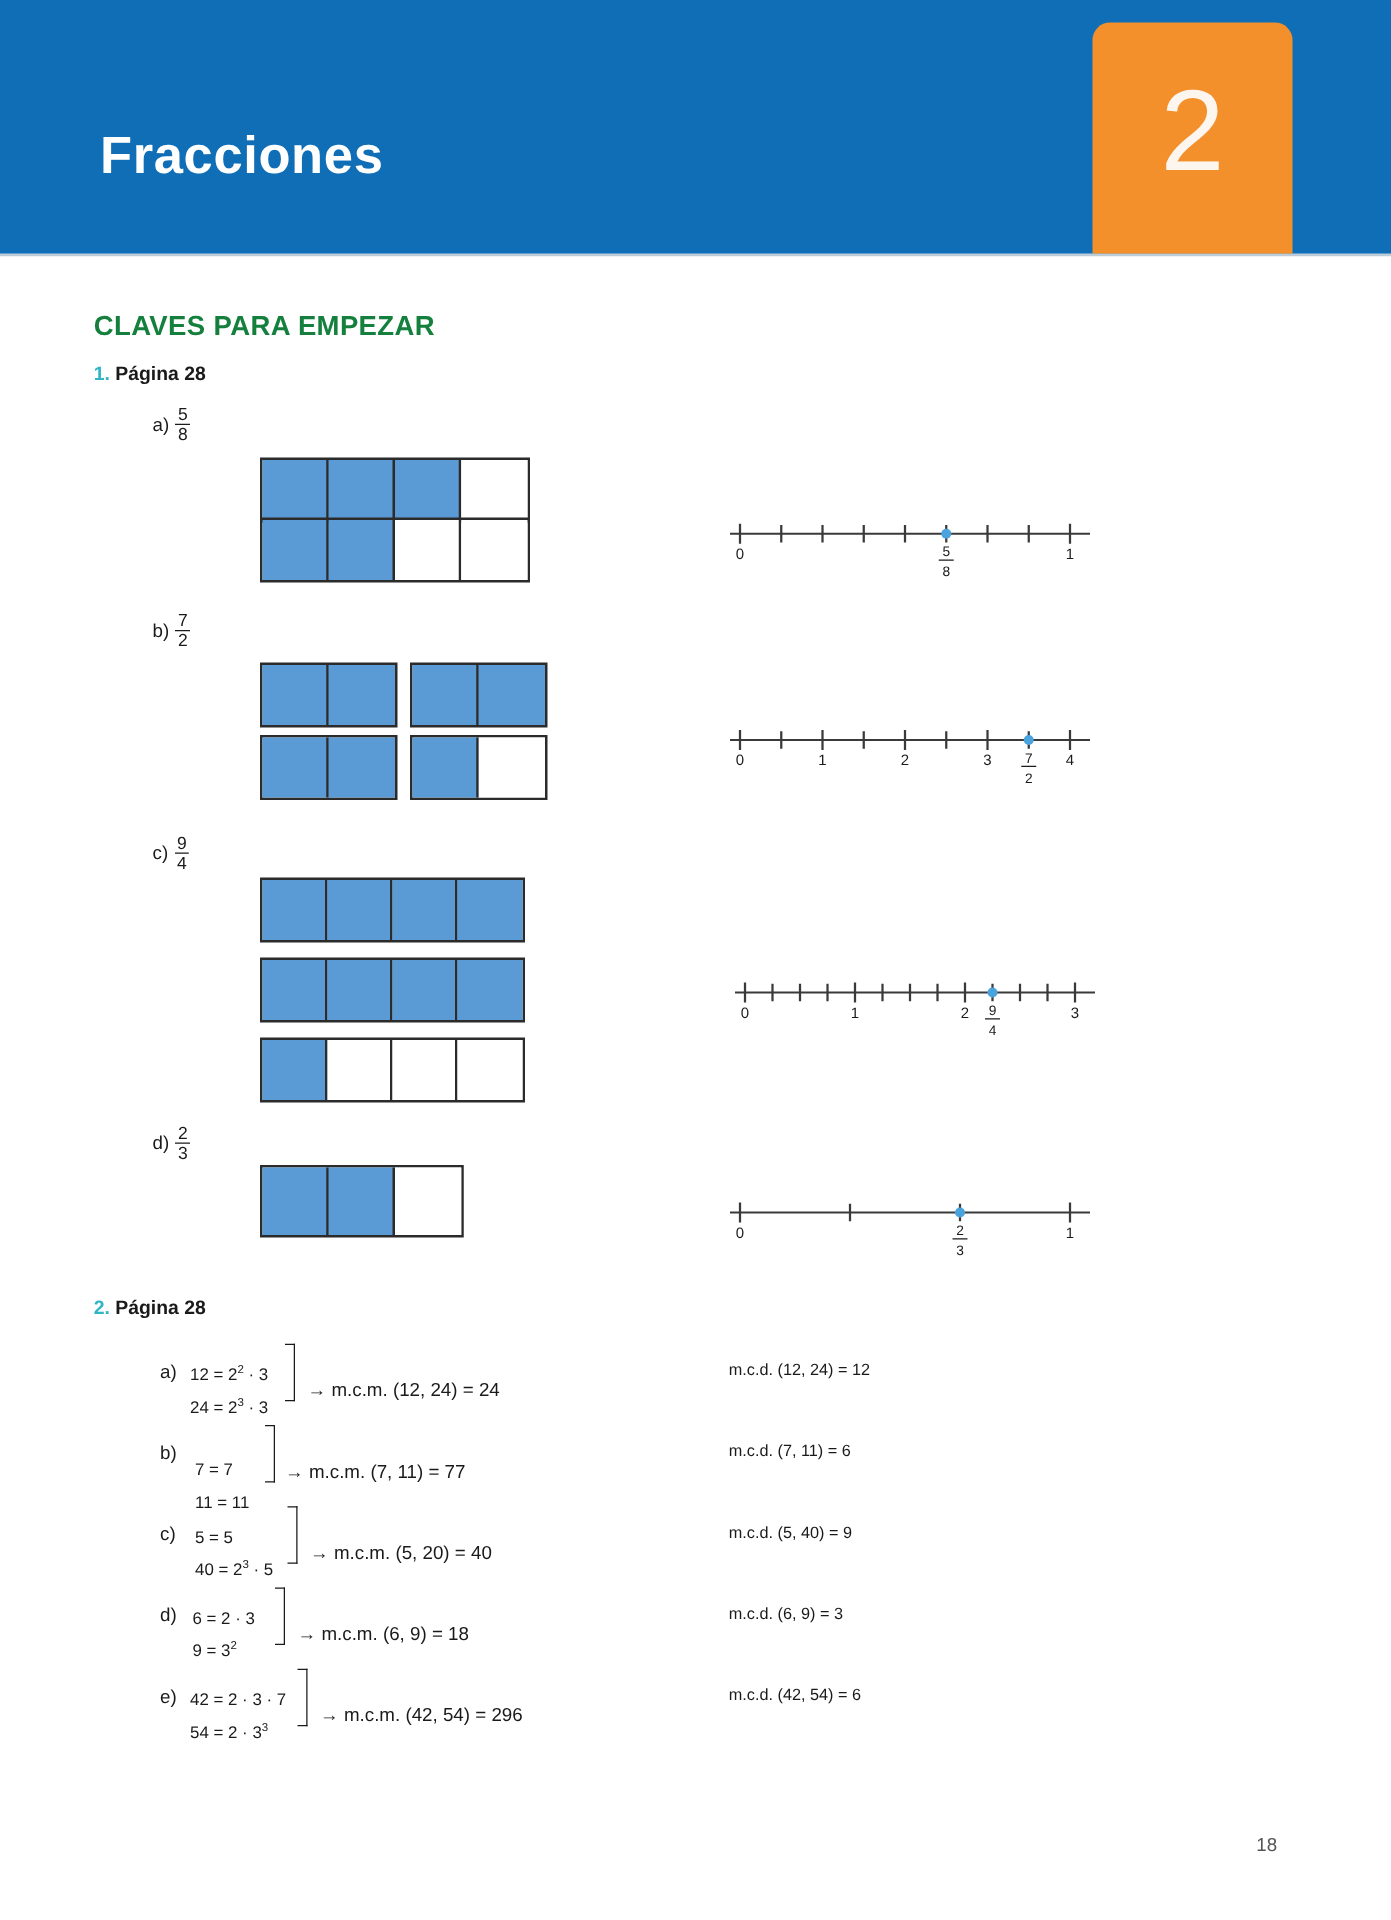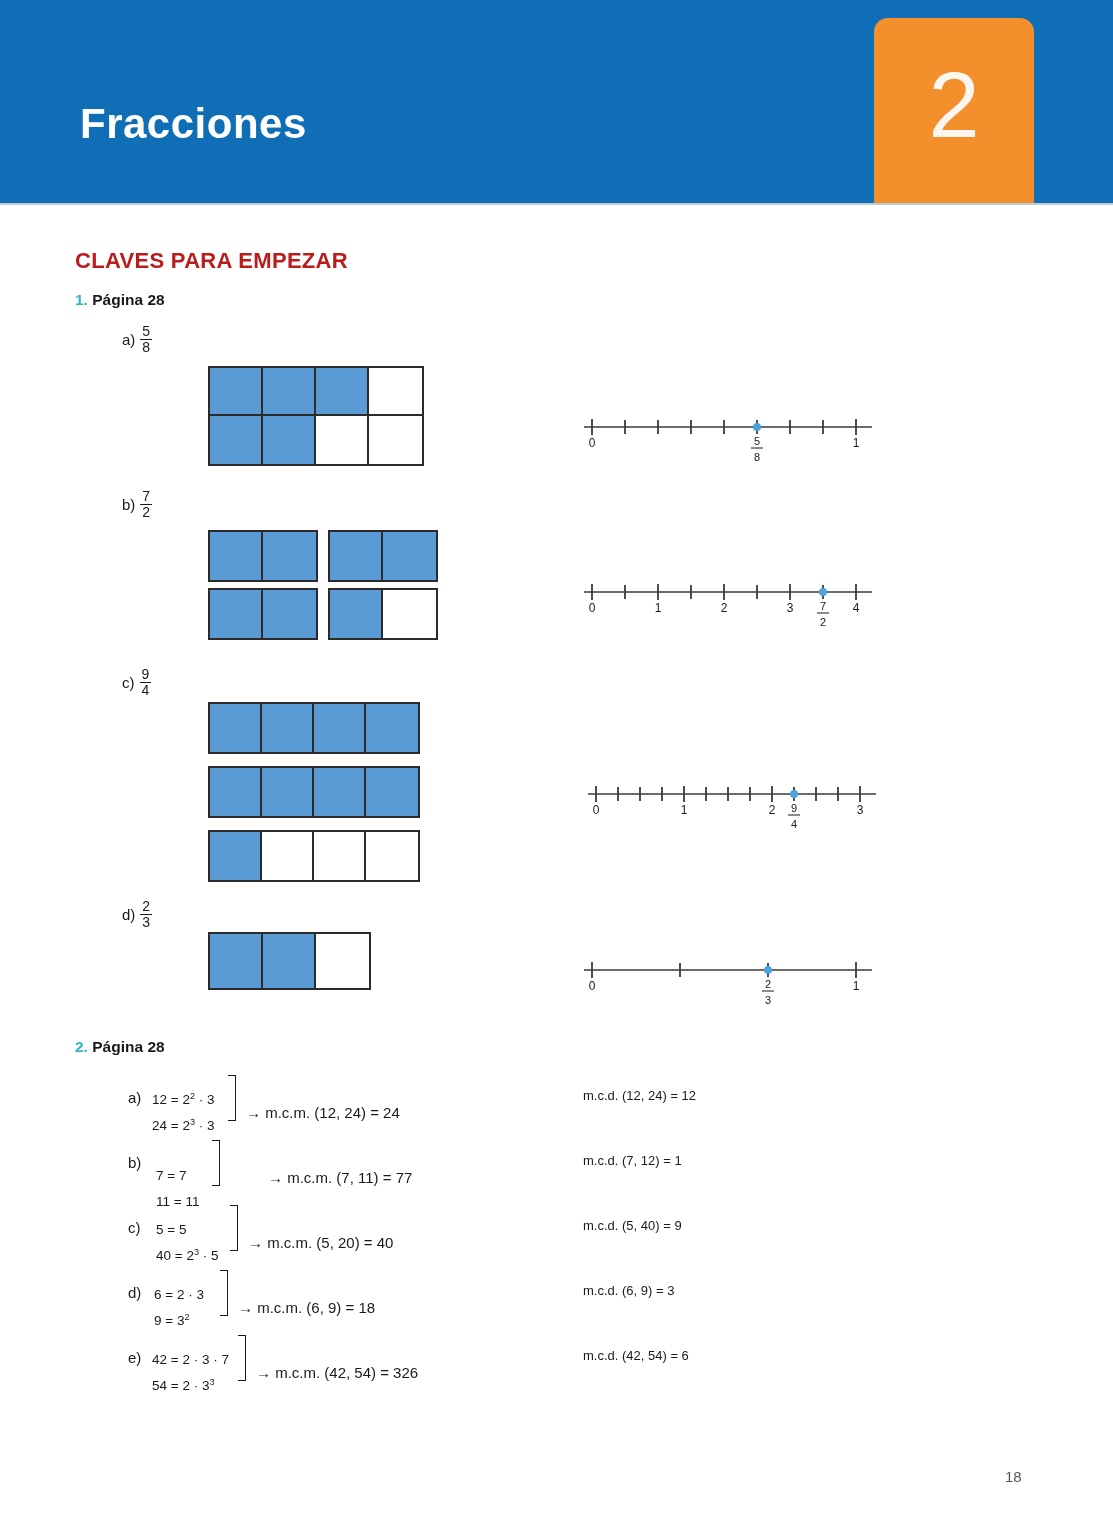--- a/index.html
+++ b/index.html
@@ -68,21 +68,21 @@
     height: 2px;
     background: #bcccd8;
   }
 
   
   .section-heading {
     position: absolute;
     left: 75px;
     font-size: 22px;
     font-weight: bold;
-    color: #b91c1c;
+    color: #15803d;
     letter-spacing: 0.3px;
   }
   .ex-head {
     position: absolute;
     left: 75px;
     font-size: 15.5px;
     font-weight: bold;
     color: #1a1a1a;
     white-space: nowrap;
   }
@@ -386,22 +386,22 @@
   <span class="mcd-text">m.c.d. (12, 24) = 12</span>
 </div>
 
 <div class="ex2-row" style="left:128px; top:1138px; width:850px; height:50px;">
   <span class="ex2-letter">b)</span>
   <span class="factor-block" style="left:28px;margin-top:11px;">
     <span class="factor-line">7 = 7</span>
     <span class="factor-line">11 = 11</span>
   </span>
   <span class="brace" style="left:84px; height:46px;"></span>
-  <span class="mcm-text" style="left:100px;margin-left:40px;">→ m.c.m. (7, 11) = 77</span>
-  <span class="mcd-text">m.c.d. (7, 12) = 1</span>
+  <span class="mcm-text" style="left:100px;">→ m.c.m. (7, 11) = 77</span>
+  <span class="mcd-text">m.c.d. (7, 11) = 6</span>
 </div>
 
 <div class="ex2-row" style="left:128px; top:1203px; width:850px; height:50px;">
   <span class="ex2-letter">c)</span>
   <span class="factor-block" style="left:28px;">
     <span class="factor-line">5 = 5</span>
     <span class="factor-line">40 = 2<sup>3</sup> · 5</span>
   </span>
   <span class="brace" style="left:102px; height:46px;"></span>
   <span class="mcm-text" style="left:120px;">→ m.c.m. (5, 20) = 40</span>
@@ -419,17 +419,17 @@
   <span class="mcd-text">m.c.d. (6, 9) = 3</span>
 </div>
 
 <div class="ex2-row" style="left:128px; top:1333px; width:850px; height:50px;">
   <span class="ex2-letter">e)</span>
   <span class="factor-block" style="left:24px;">
     <span class="factor-line">42 = 2 · 3 · 7</span>
     <span class="factor-line">54 = 2 · 3<sup>3</sup></span>
   </span>
   <span class="brace" style="left:110px; height:46px;"></span>
-  <span class="mcm-text" style="left:128px;">→ m.c.m. (42, 54) = 326</span>
+  <span class="mcm-text" style="left:128px;">→ m.c.m. (42, 54) = 296</span>
   <span class="mcd-text">m.c.d. (42, 54) = 6</span>
 </div>
 
 <div class="page-number">18</div>
 
 </body></html>

